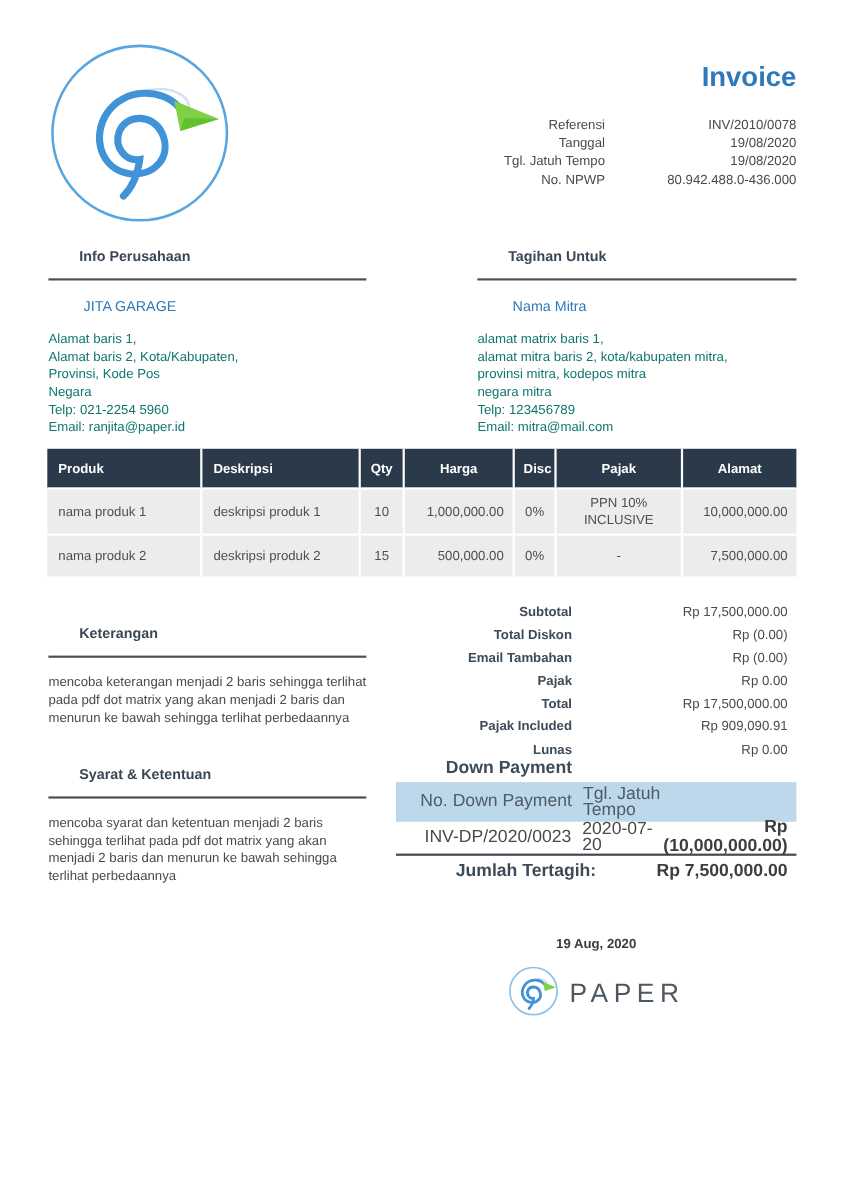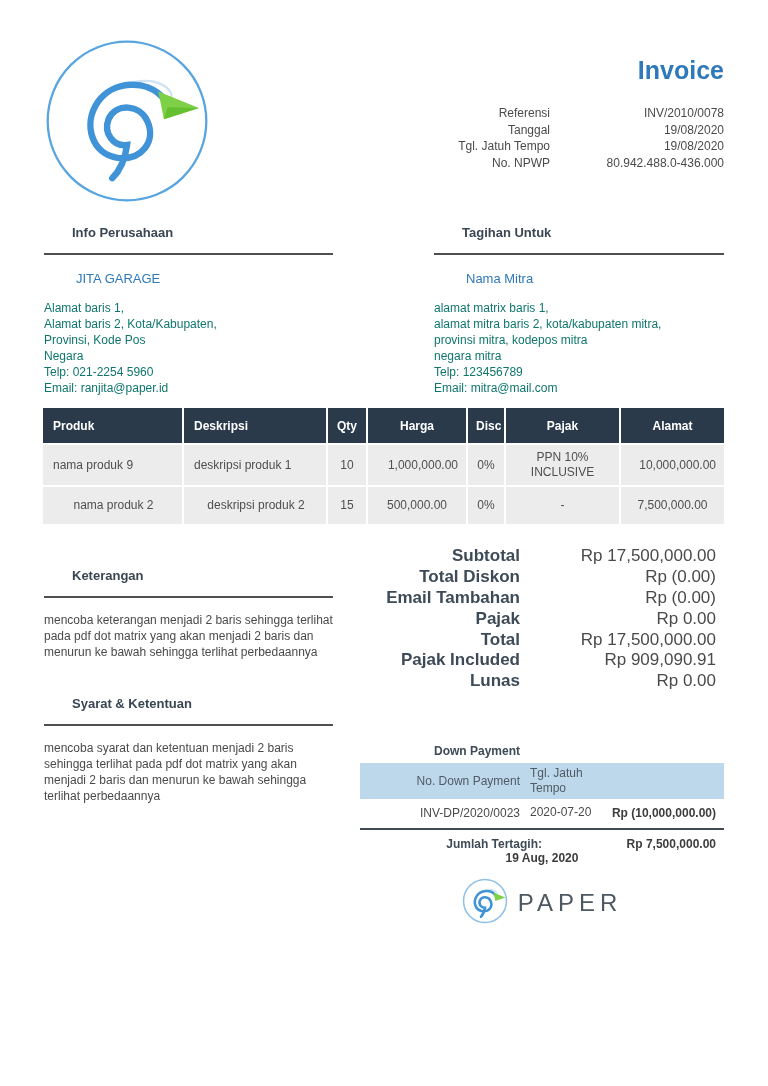--- a/index.html
+++ b/index.html
@@ -20,34 +20,34 @@
   .sec-rule { border:none; border-top:2px solid #4f4f4f; margin-top:13px; }
   .org-name { margin-top:16px; font-size:13px; font-weight:normal; color:#2e79b9;margin-left:32px; }
   .addr { margin-top:14px; font-size:12px; line-height:16px; color:#0f766e; }
   
   .items { position:absolute; left:43px; top:408px; width:681px; border-collapse:collapse; font-size:12px; table-layout:fixed; }
   .items th { background:#2b3a4b; color:#fff; font-weight:bold; height:36px; padding:0 8px; border-right:2px solid #fff; }
   .items th:last-child { border-right:none; }
   .items td { background:#ececec; color:#4f4f4f; padding:0 8px; border-right:2px solid #fff; border-top:2px solid #fff; line-height:15px; }
   .items td:last-child { border-right:none; }
   .items tr.r1 td { height:42px; }
-  .items tr.r2 td { height:38px;text-align:center; }
+  .items tr.r2 td { height:38px; }
   .al { text-align:left; } .ac { text-align:center; } .ar { text-align:right; }
   .items td.al { padding-left:10px; } .items th.al { padding-left:10px; }
   
-  .totals { position:absolute; left:360px; top:546px; width:364px; font-size:17px; }
+  .totals { position:absolute; left:360px; top:546px; width:364px; font-size:12px; }
   .trow { display:flex; align-items:center; height:20.8px; }
   .trow .tl { width:160px; text-align:right; font-weight:bold; color:#3d4a57; }
   .trow .tv { flex:1; text-align:right; color:#4a4a4a; padding-right:8px; }
   
   .notes { position:absolute; left:44px; top:568px; width:289px; }
   .terms { position:absolute; left:44px; top:696px; width:289px; }
   .para  { margin-top:14px; font-size:12px; line-height:16px; color:#4a4a4a; }
   
-  .dp { position:absolute; left:360px; top:744px; width:364px; font-size:12px; }
+  .dp { position:absolute; left:360px; top:692px; width:364px; font-size:16px; }
   .dp-head { width:160px; text-align:right; font-weight:bold; color:#3d4a57; line-height:14px; margin-bottom:5px; }
   .dp-band { display:flex; align-items:center; height:36px; background:#bdd8ea; color:#4f5b66; }
   .dp-band .c1, .dp-row .c1 { width:160px; text-align:right; }
   .dp-band .c2, .dp-row .c2 { width:84px; padding-left:10px; line-height:15px; }
   .dp-row { display:flex; align-items:center; height:27px; color:#4a4a4a; }
   .dp-row .c3 { flex:1; text-align:right; font-weight:bold; color:#3d3d3d; padding-right:8px; }
   .dp-rule { border:none; border-top:2px solid #3f4a55; margin-top:2px; }
   .due { display:flex; align-items:center; height:28px; }
   .due .dl { width:182px; text-align:right; font-weight:bold; color:#3d4a57; }
   .due .dv { flex:1; text-align:right; font-weight:bold; color:#3d3d3d; padding-right:8px; }
@@ -129,21 +129,21 @@
         <th class="al">Deskripsi</th>
         <th class="ac">Qty</th>
         <th class="ac">Harga</th>
         <th class="ac">Disc</th>
         <th class="ac">Pajak</th>
         <th class="ac">Alamat</th>
       </tr>
     </thead>
     <tbody>
       <tr class="r1">
-        <td class="al">nama produk 9</td>
+        <td class="al">nama produk 1</td>
         <td class="al">deskripsi produk 1</td>
         <td class="ac">10</td>
         <td class="ar">1,000,000.00</td>
         <td class="ac">0%</td>
         <td class="ac">PPN 10% INCLUSIVE</td>
         <td class="ar">10,000,000.00</td>
       </tr>
       <tr class="r2">
         <td class="al">nama produk 2</td>
         <td class="al">deskripsi produk 2</td>

